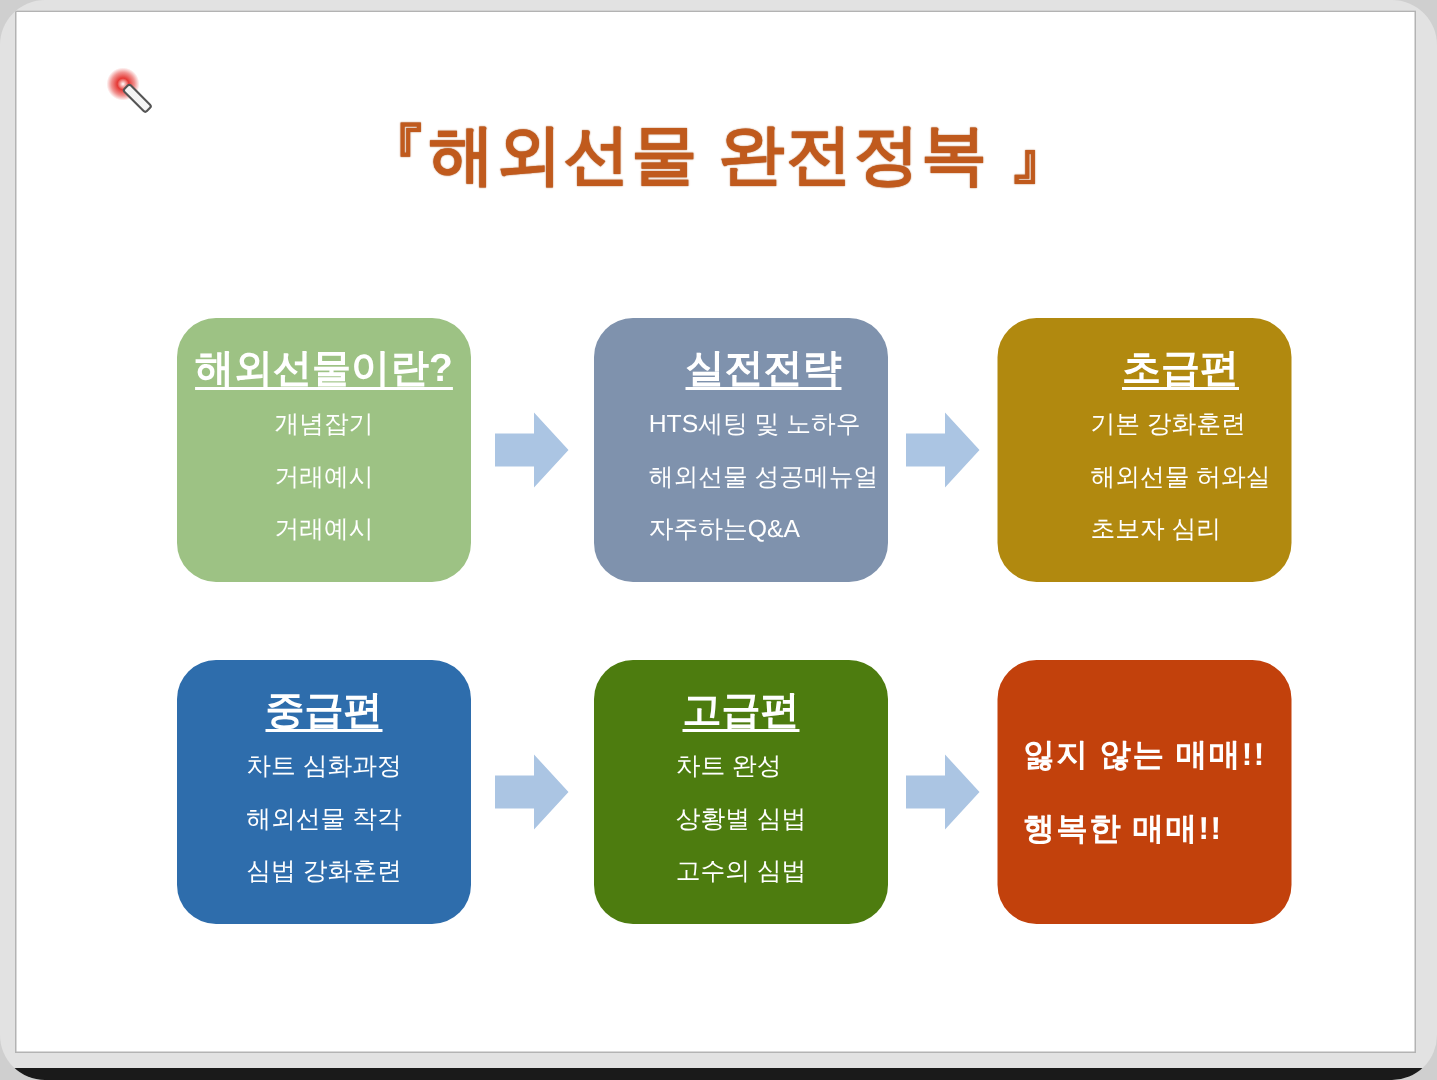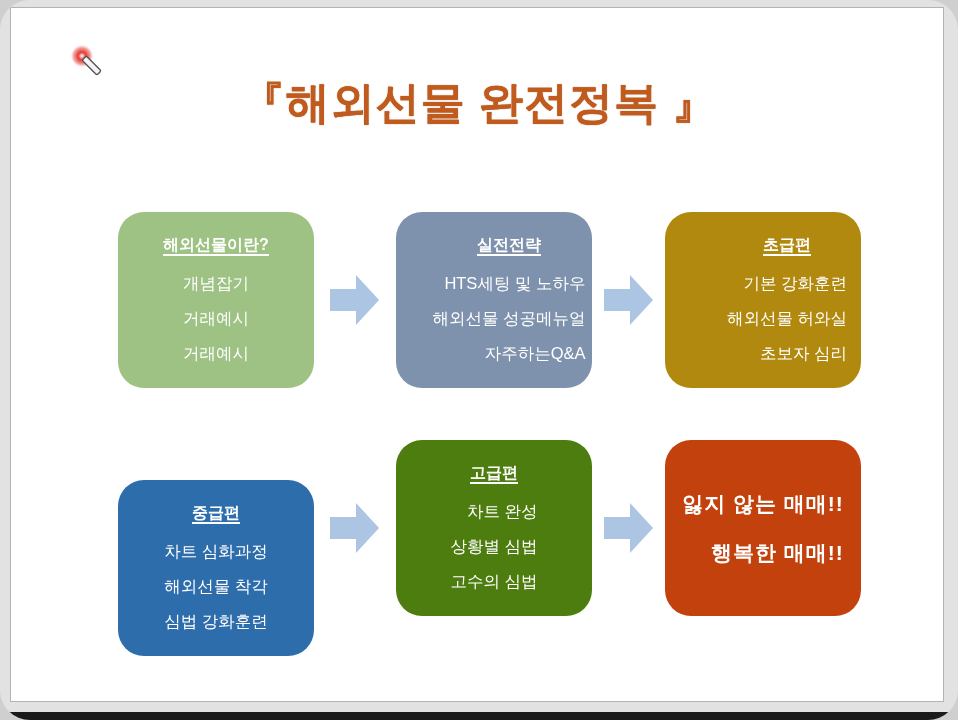--- a/index.html
+++ b/index.html
@@ -20,35 +20,35 @@
     position:absolute;left:0;top:74px;width:958px;
     text-align:center;font-size:44px;font-weight:bold;letter-spacing:1px;
     color:#c05a1d;text-shadow:0 0 1px #a04a14;
   }
   .card{
     position:absolute;width:196px;height:176px;border-radius:26px;
     display:flex;flex-direction:column;align-items:center;
     padding-top:16px;box-sizing:border-box;color:#ffffff;
   }
   .card-title{
-    font-size:16px;font-weight:bold;line-height:34px;
+    font-size:26px;font-weight:bold;line-height:34px;
     text-decoration:underline;text-decoration-thickness:2px;text-underline-offset:4px;
     white-space:nowrap;
   }
   .card-items{
-    margin-top:10px;display:flex;flex-direction:column;align-items:flex-end;gap:12px;
+    margin-top:10px;display:flex;flex-direction:column;align-items:flex-start;gap:12px;
   }
   .card-item{font-size:16.5px;line-height:23px;white-space:nowrap;}
   .card.no-title{justify-content:center;padding-top:0;}
   .card.no-title .card-items{margin-top:0;gap:26px;}
   .card.no-title .card-item{font-size:21px;font-weight:bold;letter-spacing:1px;}
   .card.pos-0{left:118px;top:212px;}
   .card.pos-1{left:396px;top:212px;}
   .card.pos-2{left:665px;top:212px;}
-  .card.pos-3{left:118px;top:440px;margin-top:40px;}
+  .card.pos-3{left:118px;top:440px;}
   .card.pos-4{left:396px;top:440px;}
   .card.pos-5{left:665px;top:440px;}
   .flow-arrow{position:absolute;width:50px;height:52px;}
   .arr-0{left:330px;top:274px;}
   .arr-1{left:604px;top:274px;}
   .arr-2{left:330px;top:502px;}
   .arr-3{left:604px;top:502px;}
   .cursor{position:absolute;left:62px;top:38px;width:52px;height:52px;}
 </style>
 </head>

